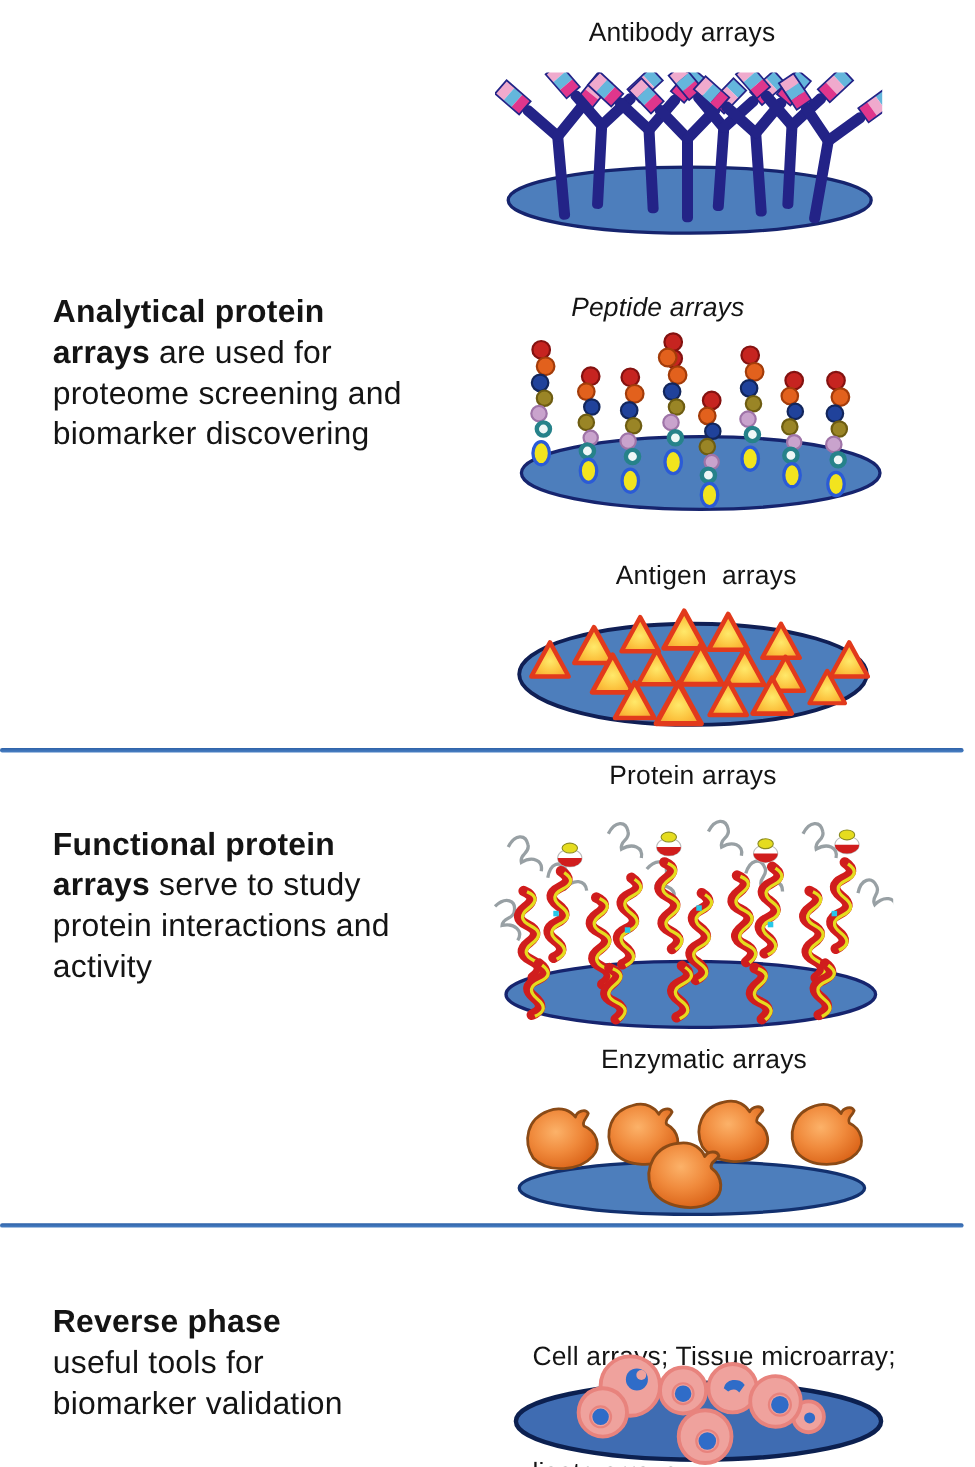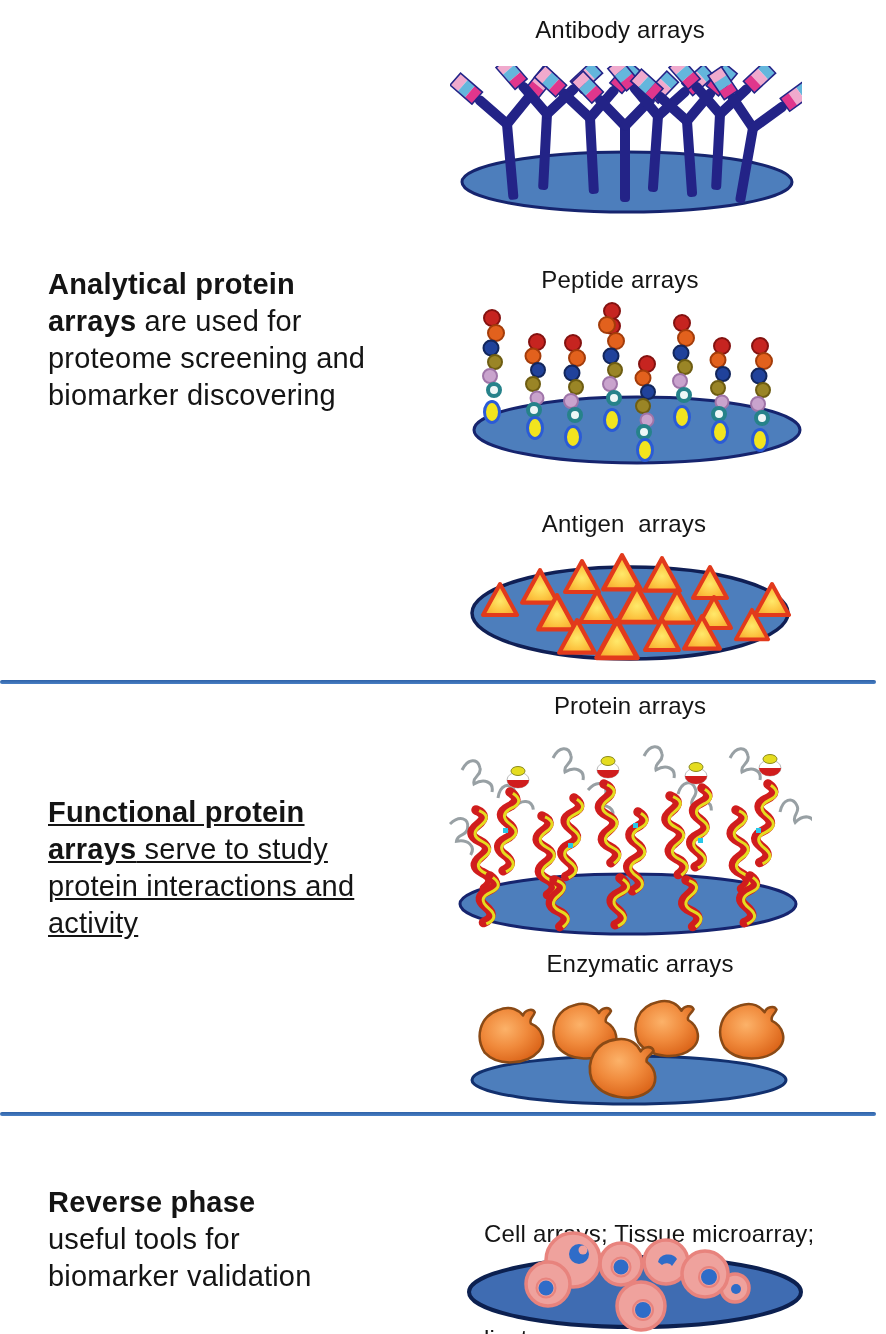--- a/index.html
+++ b/index.html
@@ -77,21 +77,21 @@
     <use href="#ab" transform="translate(303,62) rotate(10)"></use>
   </svg>
 
   <div class="para" style="left:48px;top:266px;width:410px;">
       <div><span class="bold">Analytical protein</span></div>
       <div><span class="bold">arrays</span><span> are used for</span></div>
       <div><span>proteome screening and</span></div>
       <div><span>biomarker discovering</span></div>
     </div>
 
-  <div class="img-label" style="left:450px;top:266px;width:340px;">Peptide arrays</div>
+  <div class="img-label" style="left:428px;top:266px;width:340px;font-style:italic;">Peptide arrays</div>
 
   <svg class="illus" style="left:460px;top:292px;" width="354" height="176" viewBox="0 0 354 176">
     <defs>
       <g id="chain">
         <circle cx="0" cy="-94" r="8" fill="#c62420" stroke="#841210" stroke-width="2"></circle>
         <circle cx="4" cy="-79" r="8" fill="#e2611d" stroke="#a33c0a" stroke-width="2"></circle>
         <circle cx="-1" cy="-64" r="7.5" fill="#20429b" stroke="#12265c" stroke-width="2"></circle>
         <circle cx="3" cy="-50" r="7" fill="#9a8526" stroke="#6e5d12" stroke-width="2"></circle>
         <circle cx="-2" cy="-36" r="7" fill="#c9a3cd" stroke="#9f74a8" stroke-width="2"></circle>
         <circle cx="2" cy="-22" r="6" fill="#eef7f7" stroke="#26828a" stroke-width="4"></circle>
@@ -113,21 +113,21 @@
     <use href="#chain" transform="translate(113,145) "></use>
     <use href="#chain" transform="translate(152,128)"></use>
     <circle cx="152" cy="19" r="8" fill="#c62420" stroke="#841210" stroke-width="2"></circle>
     <circle cx="147" cy="33" r="8" fill="#e2611d" stroke="#a33c0a" stroke-width="2"></circle>
     <use href="#chainShort" transform="translate(185,150)"></use>
     <use href="#chain" transform="translate(222,125)"></use>
     <use href="#chainShort" transform="translate(260,132)"></use>
     <use href="#chain" transform="translate(300,148)"></use>
   </svg>
 
-  <div class="img-label" style="left:444px;top:510px;width:360px;">Antigen  arrays</div>
+  <div class="img-label" style="left:462px;top:510px;width:360px;">Antigen  arrays</div>
 
   <svg class="illus" style="left:462px;top:546px;" width="340" height="122" viewBox="0 0 340 122">
     <defs>
       <radialGradient id="triGrad" cx="50%" cy="55%" r="65%">
         <stop offset="0%" stop-color="#ffe96a"></stop>
         <stop offset="55%" stop-color="#fcc23e"></stop>
         <stop offset="100%" stop-color="#f29d2e"></stop>
       </radialGradient>
       <path id="tri" d="M0,-17 L17,14 L-17,14 Z" fill="url(#triGrad)" stroke="#e23a1c" stroke-width="4" stroke-linejoin="round"></path>
     </defs>
@@ -201,21 +201,21 @@
     <rect x="185" y="95" width="5" height="5" fill="#27c7e8"></rect>
     <rect x="250" y="110" width="5" height="5" fill="#27c7e8"></rect>
     <rect x="308" y="100" width="5" height="5" fill="#27c7e8"></rect>
     <use href="#hx3" transform="translate(42,148) rotate(8)"></use>
     <use href="#hx3" transform="translate(106,152) rotate(-7)"></use>
     <use href="#hx3" transform="translate(172,150) rotate(6)"></use>
     <use href="#hx3" transform="translate(238,152) rotate(-8)"></use>
     <use href="#hx3" transform="translate(302,148) rotate(7)"></use>
   </svg>
 
-  <div class="para" style="left:48px;top:794px;width:415px;text-decoration:underline;">
+  <div class="para" style="left:48px;top:750px;width:415px;">
       <div><span class="bold">Functional protein</span></div>
       <div><span class="bold">arrays</span><span> serve to study</span></div>
       <div><span>protein interactions and</span></div>
       <div><span>activity</span></div>
     </div>
 
   <div class="img-label" style="left:450px;top:950px;width:380px;">Enzymatic arrays</div>
 
   <svg class="illus" style="left:462px;top:992px;" width="334" height="116" viewBox="0 0 334 116">
     <defs>

